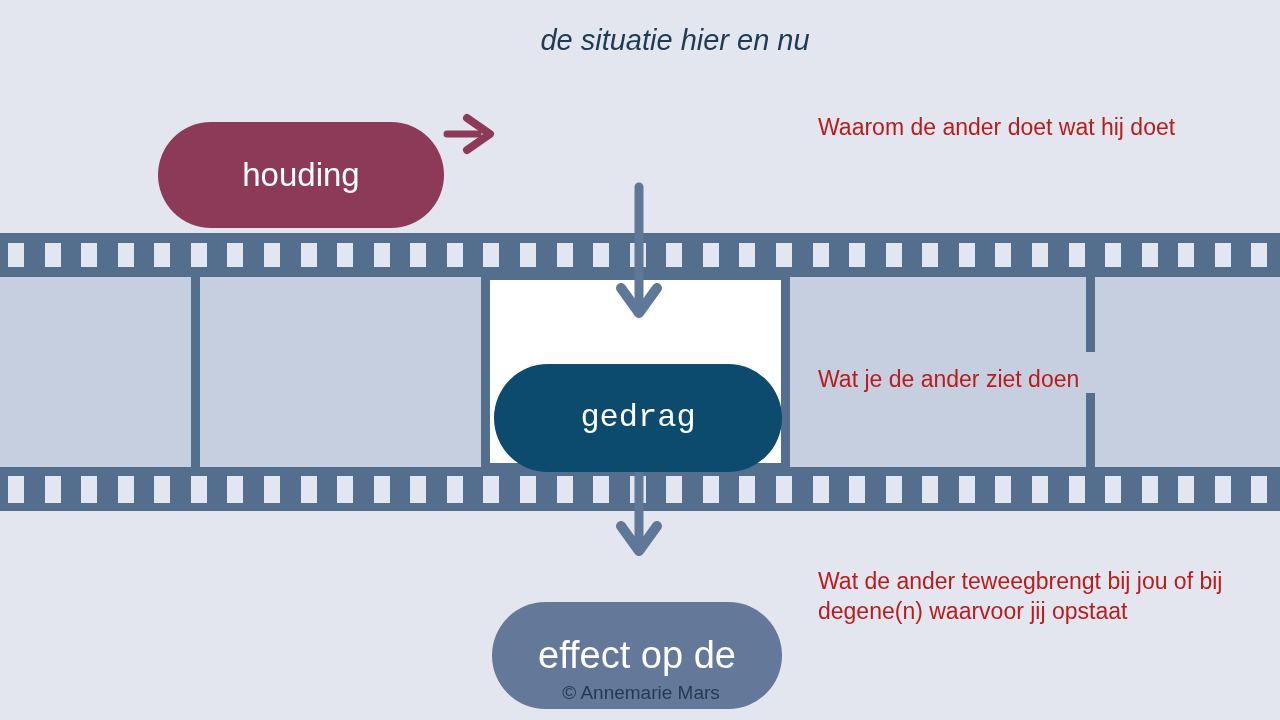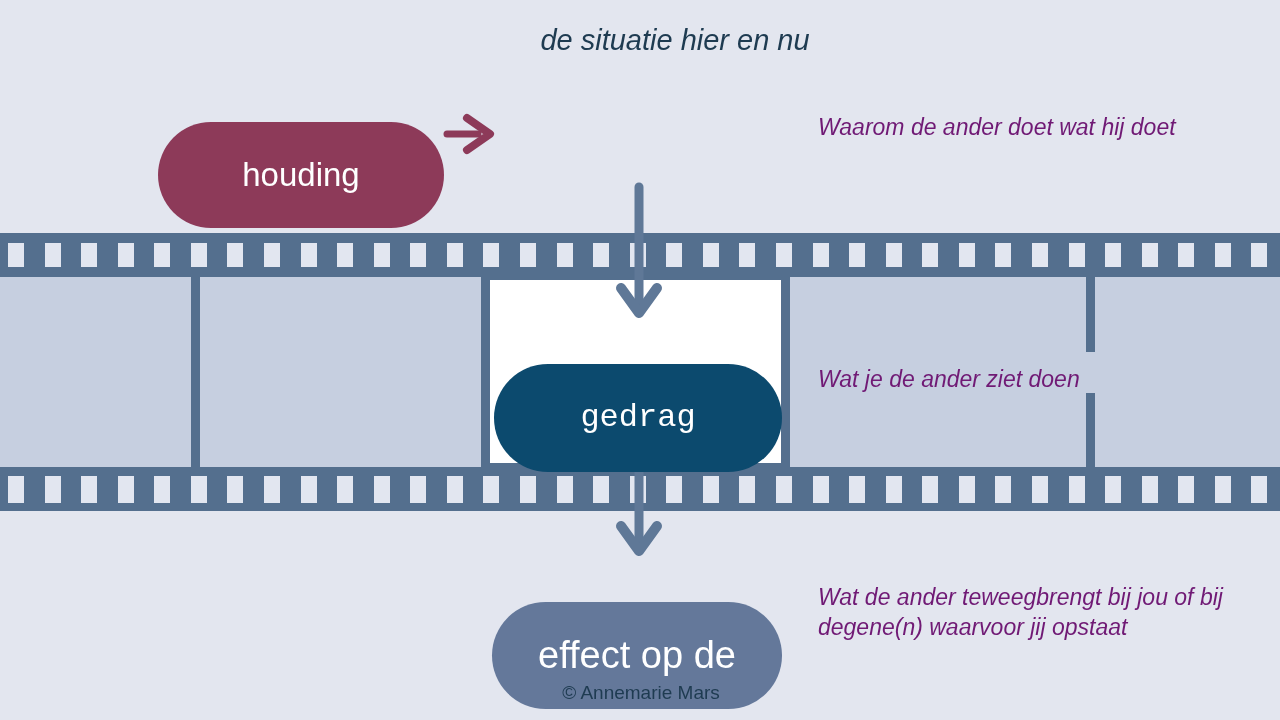--- a/index.html
+++ b/index.html
@@ -38,27 +38,27 @@
   .band-bottom .holes{top:9px; height:27px;}
   .frames{position:absolute; left:0; top:277px; width:1280px; height:190px; background:#c6cfe0;}
   .divider{position:absolute; top:0; width:9px; height:190px; background:#546f8e;}
   .divider-1{left:191px;}
   .divider-2{left:1086px;}
   .frame-highlight{position:absolute; left:481px; top:0; width:309px; height:190px; background:#546f8e;}
   .frame-highlight-inner{position:absolute; left:9px; right:9px; top:3px; bottom:4px; background:#ffffff;}
   
   .arrows{position:absolute; left:0; top:0; width:1280px; height:720px;}
   
-  .annotation{position:absolute; font-size:23px; color:#701a75;font-style:italic;}
+  .annotation{position:absolute; font-size:23px; color:#b91c1c;}
   .annotation-oorzaak{left:818px; top:114px;}
   .annotation-gedrag{
     left:818px; top:352px; width:292px; height:41px;
     background:#c6cfe0; display:flex; align-items:flex-end;
   }
-  .annotation-effect{left:818px; top:582px; width:418px; line-height:30px;}
+  .annotation-effect{left:818px; top:566px; width:418px; line-height:30px;}
   .copyright{
     position:absolute; left:0; top:682px; width:1282px;
     text-align:center; font-size:19px; color:#1e3b51;
   }
 </style>
 </head>
 <body>
 
 <div class="canvas">
 

